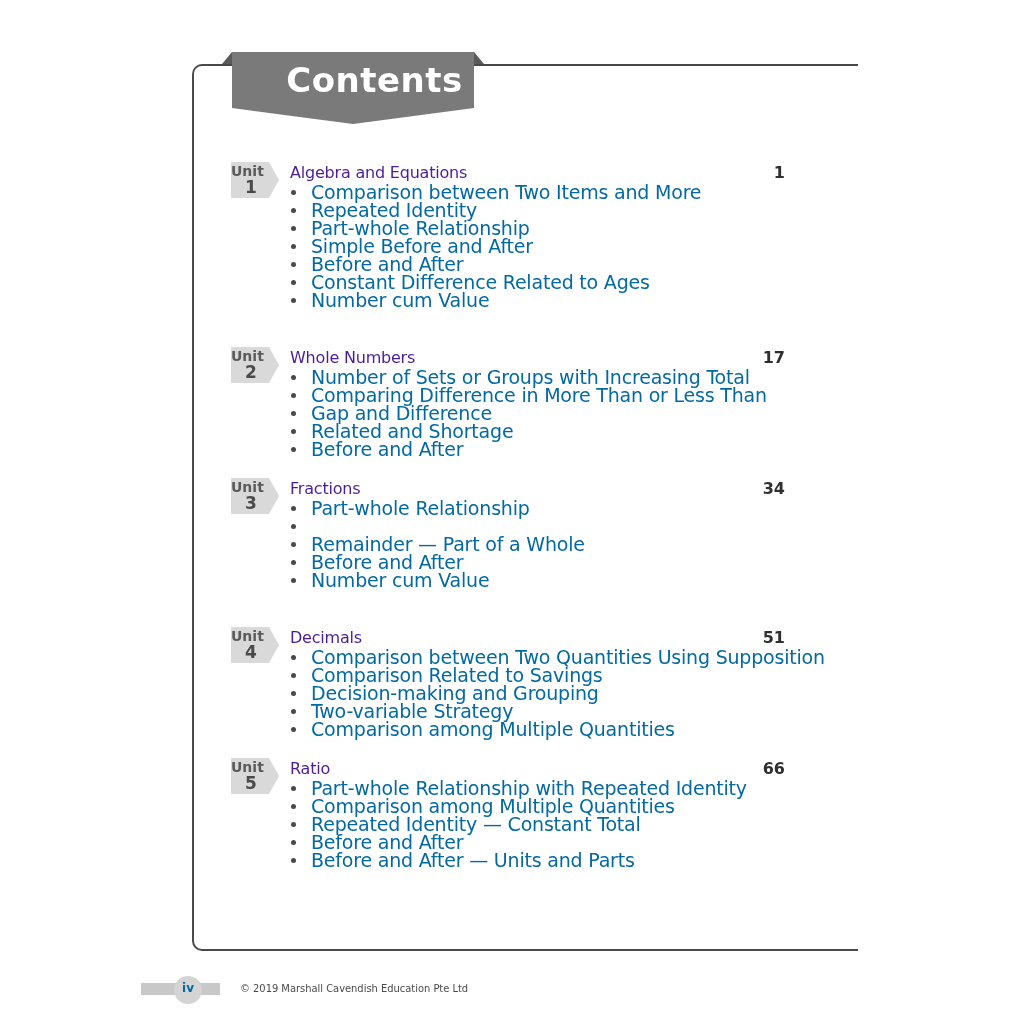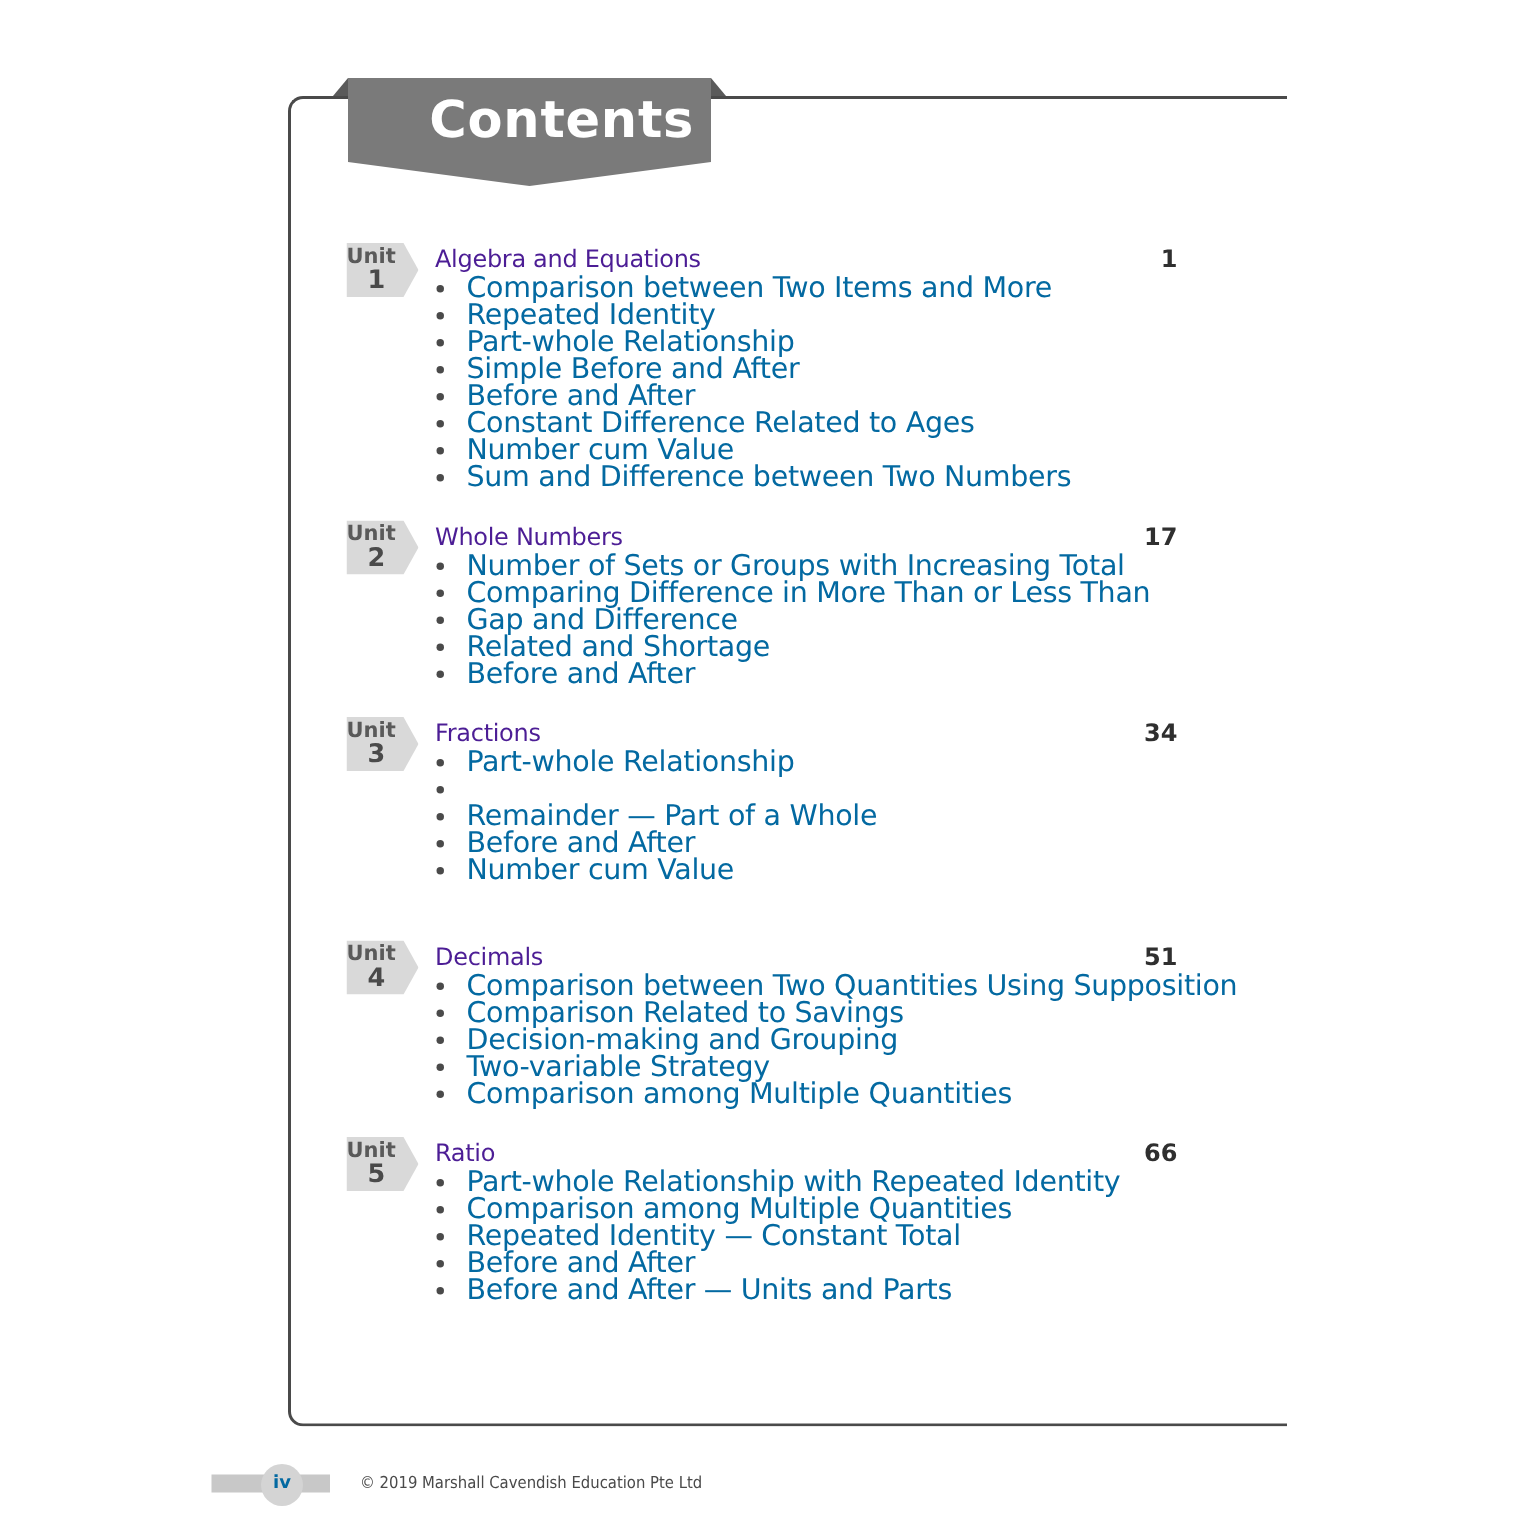--- a/index.html
+++ b/index.html
@@ -221,21 +221,20 @@
   <div class="unit-title">Algebra and Equations</div>
   <div class="unit-page">1</div>
   <ul class="unit-topics">
     <li><span class="bullet"></span><span>Comparison between Two Items and More</span></li>
     <li><span class="bullet"></span><span>Repeated Identity</span></li>
     <li><span class="bullet"></span><span>Part-whole Relationship</span></li>
     <li><span class="bullet"></span><span>Simple Before and After</span></li>
     <li><span class="bullet"></span><span>Before and After</span></li>
     <li><span class="bullet"></span><span>Constant Difference Related to Ages</span></li>
     <li><span class="bullet"></span><span>Number cum Value</span></li>
-    <li><span class="bullet"></span><span>Sum and Difference between Two Numbers</span></li>
   </ul>
 </div>
 
 <div class="unit" style="top:347px;">
   <div class="unit-badge">
     <svg width="48" height="36" viewBox="0 0 48 36">
       <polygon points="0,0 38,0 48,18 38,36 0,36" fill="#d9d9d9"></polygon>
     </svg>
     <div class="unit-badge-label">Unit</div>
     <div class="unit-badge-num">2</div>

